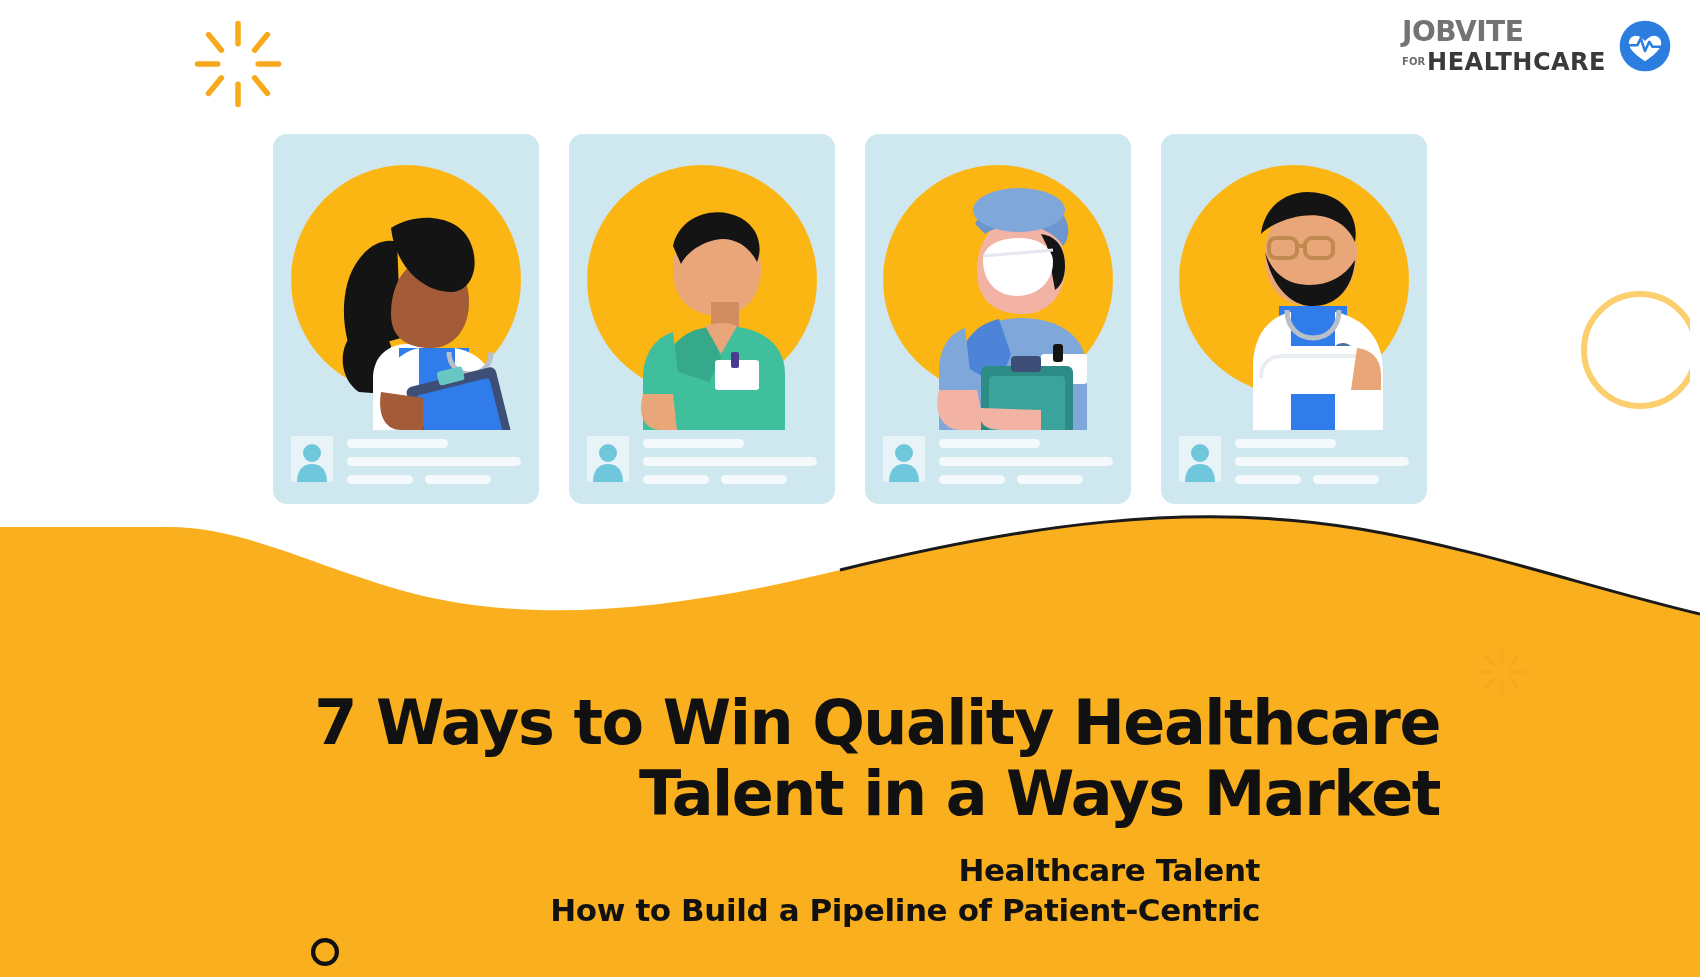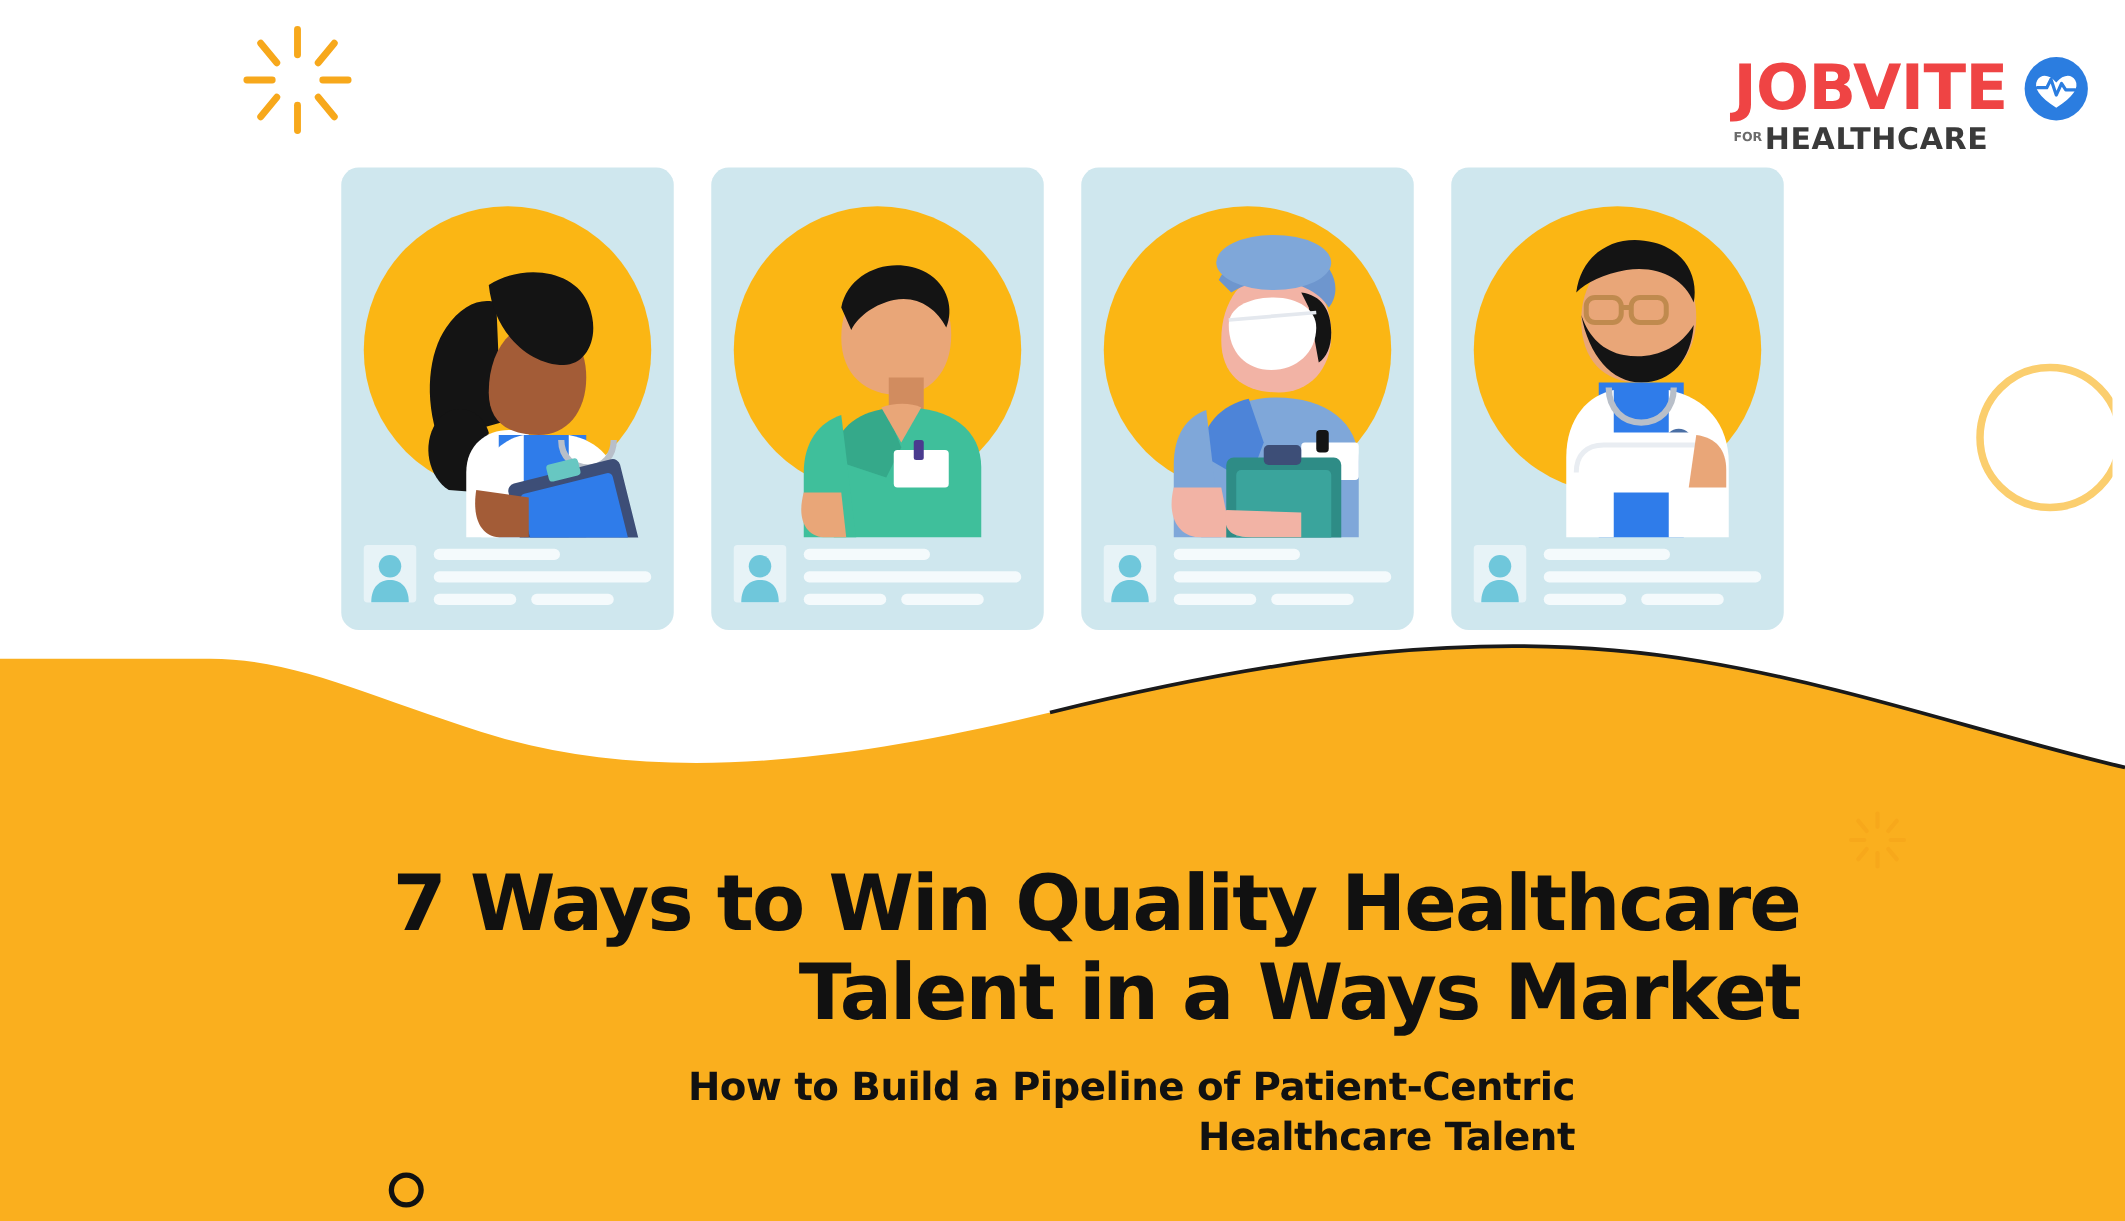--- a/index.html
+++ b/index.html
@@ -41,24 +41,23 @@
   }
   .logo-text-block {
     display: flex;
     flex-direction: column;
     align-items: flex-start;
     line-height: 1;
   }
   .logo-word {
     font-family: "DejaVu Sans", sans-serif;
     font-weight: 700;
-    font-size: 50px;
+    font-size: 28px;
     letter-spacing: -0.5px;
-    color: #ef4444;
-    margin-top: 27px;
+    color: #737373;
   }
   .logo-sub {
     display: flex;
     align-items: center;
     margin-top: 4px;
     gap: 2px;
   }
   .logo-sub-prefix {
     font-family: "DejaVu Sans", sans-serif;
     font-weight: 700;
@@ -425,18 +424,18 @@
     </div>
 
   </div>
 
   <div class="headline-block">
     <h1 class="headline">
       <span class="hl-line">7 Ways to Win Quality Healthcare</span>
       <span class="hl-line">Talent in a Ways Market</span>
     </h1>
     <p class="subhead">
+      <span class="hl-line">Healthcare Talent</span>
       <span class="hl-line">How to Build a Pipeline of Patient-Centric</span>
-      <span class="hl-line">Healthcare Talent</span>
     </p>
   </div>
 
 </div>
 
 </body></html>

